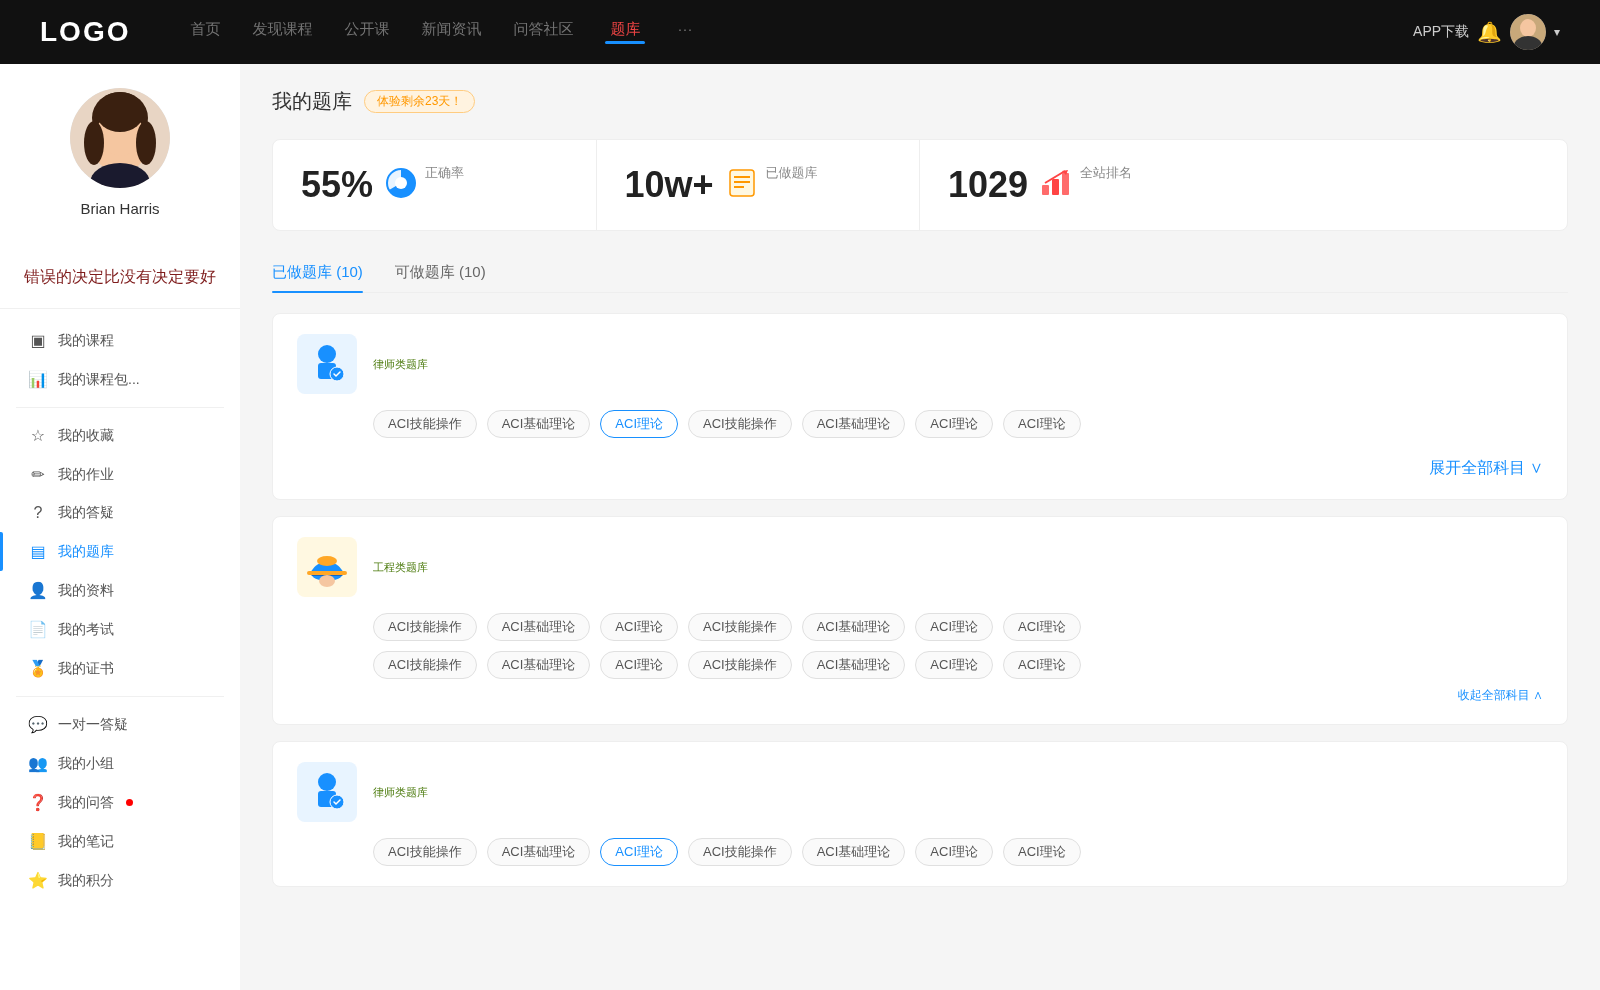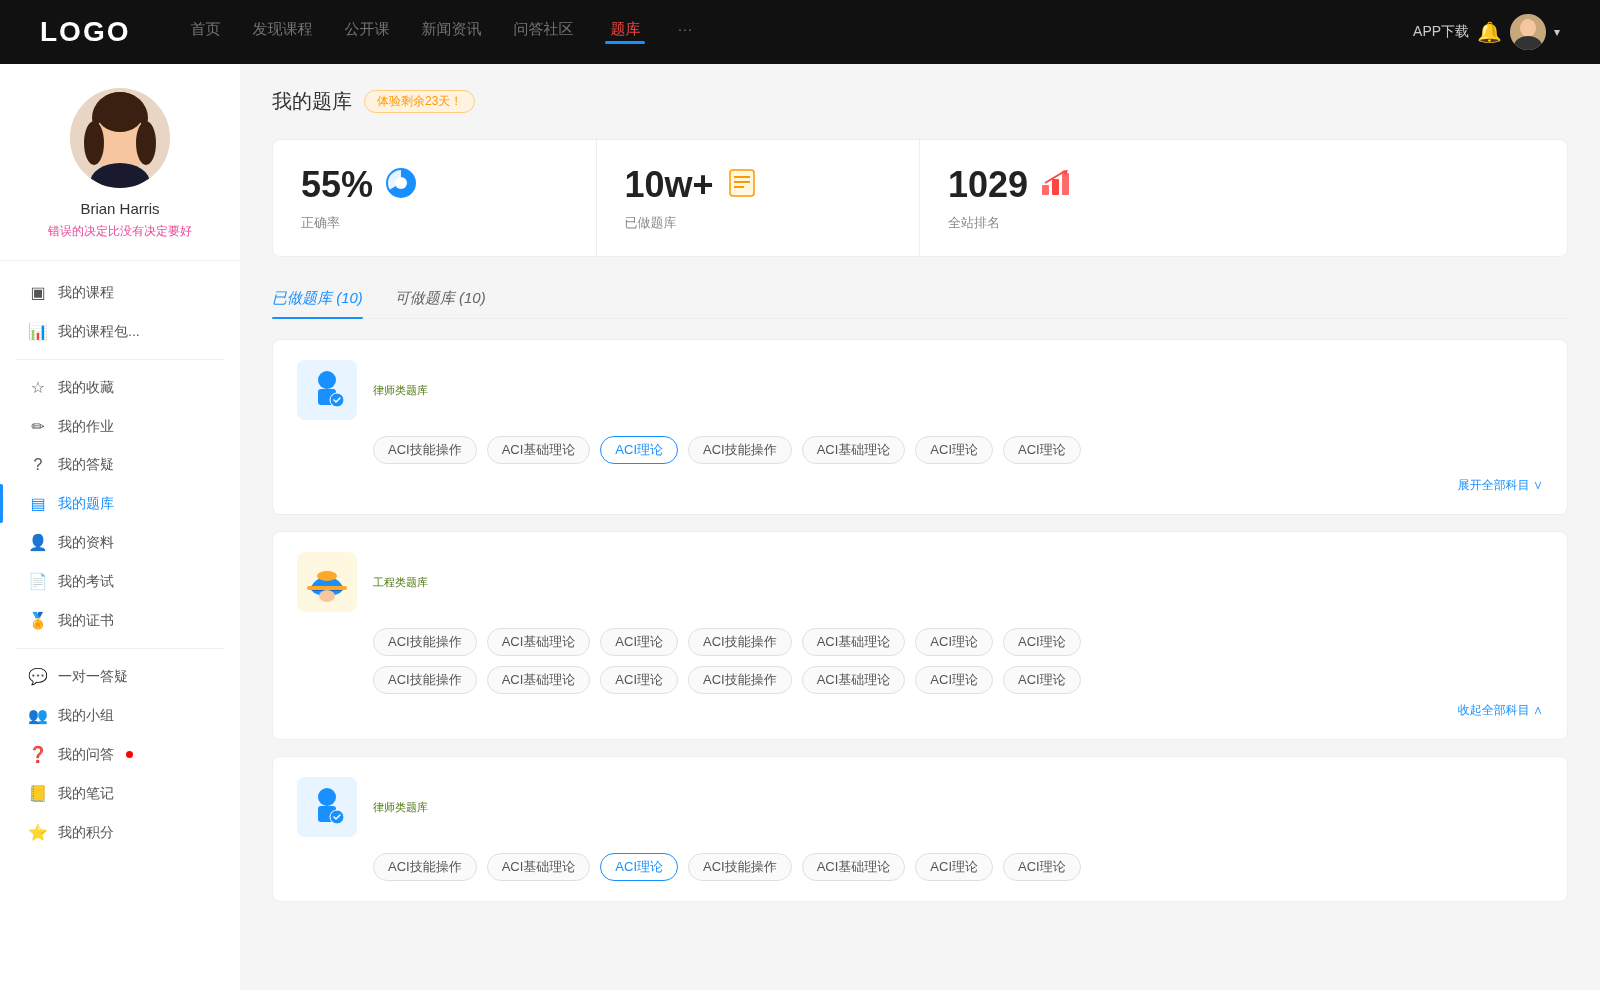--- a/index.html
+++ b/index.html
@@ -19,63 +19,63 @@
     .nav-chevron { color: #ccc; font-size: 12px; cursor: pointer; }
 
     
     .layout { display: flex; min-height: calc(100vh - 64px); }
 
     
     .sidebar { width: 240px; background: #fff; padding: 24px 0; flex-shrink: 0; }
     .sidebar-profile { display: flex; flex-direction: column; align-items: center; padding: 0 20px 20px; border-bottom: 1px solid #f0f0f0; }
     .avatar-wrap { width: 100px; height: 100px; border-radius: 50%; overflow: hidden; background: #e0e0e0; margin-bottom: 12px; }
     .profile-name { font-size: 15px; font-weight: 500; color: #333; margin-bottom: 6px; }
-    .profile-motto { font-size: 12px; color: #ec4899; text-align: center; }
+    .profile-motto { font-size: 16px; color: #7f1d1d; text-align: center; margin-top: 44px; }
 
     .sidebar-menu { padding: 12px 0; }
     .sidebar-item { display: flex; align-items: center; gap: 10px; padding: 10px 28px; cursor: pointer; color: #555; font-size: 14px; position: relative; }
     .sidebar-item.active { color: #1890ff; font-weight: 500; }
     .sidebar-item.active::before { content: ''; position: absolute; left: 0; top: 0; bottom: 0; width: 3px; background: #1890ff; border-radius: 0 2px 2px 0; }
     .sidebar-item .icon { font-size: 16px; width: 20px; text-align: center; }
     .sidebar-divider { height: 1px; background: #f0f0f0; margin: 8px 16px; }
     .badge-dot { width: 7px; height: 7px; background: red; border-radius: 50%; display: inline-block; margin-left: 2px; vertical-align: middle; }
 
     
     .main { flex: 1; padding: 24px 32px; background: #f5f5f5; min-height: 100%; }
 
     
     .page-header { display: flex; align-items: center; gap: 12px; margin-bottom: 24px; }
     .page-title { font-size: 20px; font-weight: 500; color: #333; }
     .trial-badge { background: #fff3e0; color: #ff9800; border: 1px solid #ffcc80; border-radius: 12px; padding: 2px 12px; font-size: 12px; }
 
     
     .stats-row { display: grid; grid-template-columns: repeat(4, 1fr); gap: 0; background: #fff; border-radius: 8px; margin-bottom: 24px; border: 1px solid #eee; }
-    .stat-item { padding: 24px 28px; display: flex; flex-direction: column; gap: 8px; border-right: 1px solid #eee; }
+    .stat-item { padding: 24px 28px; display: flex; flex-direction: row; gap: 8px; border-right: 1px solid #eee; }
     .stat-item:last-child { border-right: none; }
     .stat-top { display: flex; align-items: center; gap: 12px; }
     .stat-value { font-size: 36px; font-weight: 600; color: #222; }
     .stat-label { font-size: 13px; color: #888; }
 
     
-    .tabs { display: flex; gap: 32px; margin-bottom: 20px; border-bottom: 1px solid #eee; font-style: italic; }
+    .tabs { display: flex; gap: 32px; margin-bottom: 20px; border-bottom: 1px solid #eee; }
     .tab { padding: 8px 0 10px; font-size: 15px; color: #666; cursor: pointer; position: relative; }
     .tab.active { color: #1890ff; font-weight: 500; }
     .tab.active::after { content: ''; position: absolute; bottom: -1px; left: 0; right: 0; height: 2px; background: #1890ff; border-radius: 1px; }
 
     
     .qbank-card { background: #fff; border-radius: 8px; margin-bottom: 16px; padding: 20px 24px; border: 1px solid #eee; }
     .qbank-header { display: flex; align-items: center; gap: 16px; margin-bottom: 16px; }
     .qbank-icon { width: 60px; height: 60px; background: #e8f4ff; border-radius: 8px; display: flex; align-items: center; justify-content: center; flex-shrink: 0; }
     .qbank-name { font-size: 11px; font-weight: 500; color: #4d7c0f; }
 
     .qbank-tags { display: flex; flex-wrap: wrap; gap: 10px; margin-left: 76px; }
     .tag { padding: 4px 14px; border-radius: 16px; font-size: 13px; border: 1px solid #e0e0e0; color: #555; cursor: pointer; background: #fafafa; }
     .tag.active-tag { border-color: #1890ff; color: #1890ff; background: #fff; }
 
-    .expand-link { text-align: right; color: #1890ff; font-size: 12px; cursor: pointer; margin-top: 13px; }
+    .expand-link { text-align: right; color: #1890ff; font-size: 16px; cursor: pointer; margin-top: 20px; }
     .collapse-link { text-align: right; color: #1890ff; font-size: 12px; cursor: pointer; margin-top: 8px; }
   </style>
 </head>
 <body>
 
 <nav class="nav">
   <div class="nav-logo">LOGO</div>
   <div class="nav-links">
     <a class="nav-link">首页</a>
     <a class="nav-link">发现课程</a>

